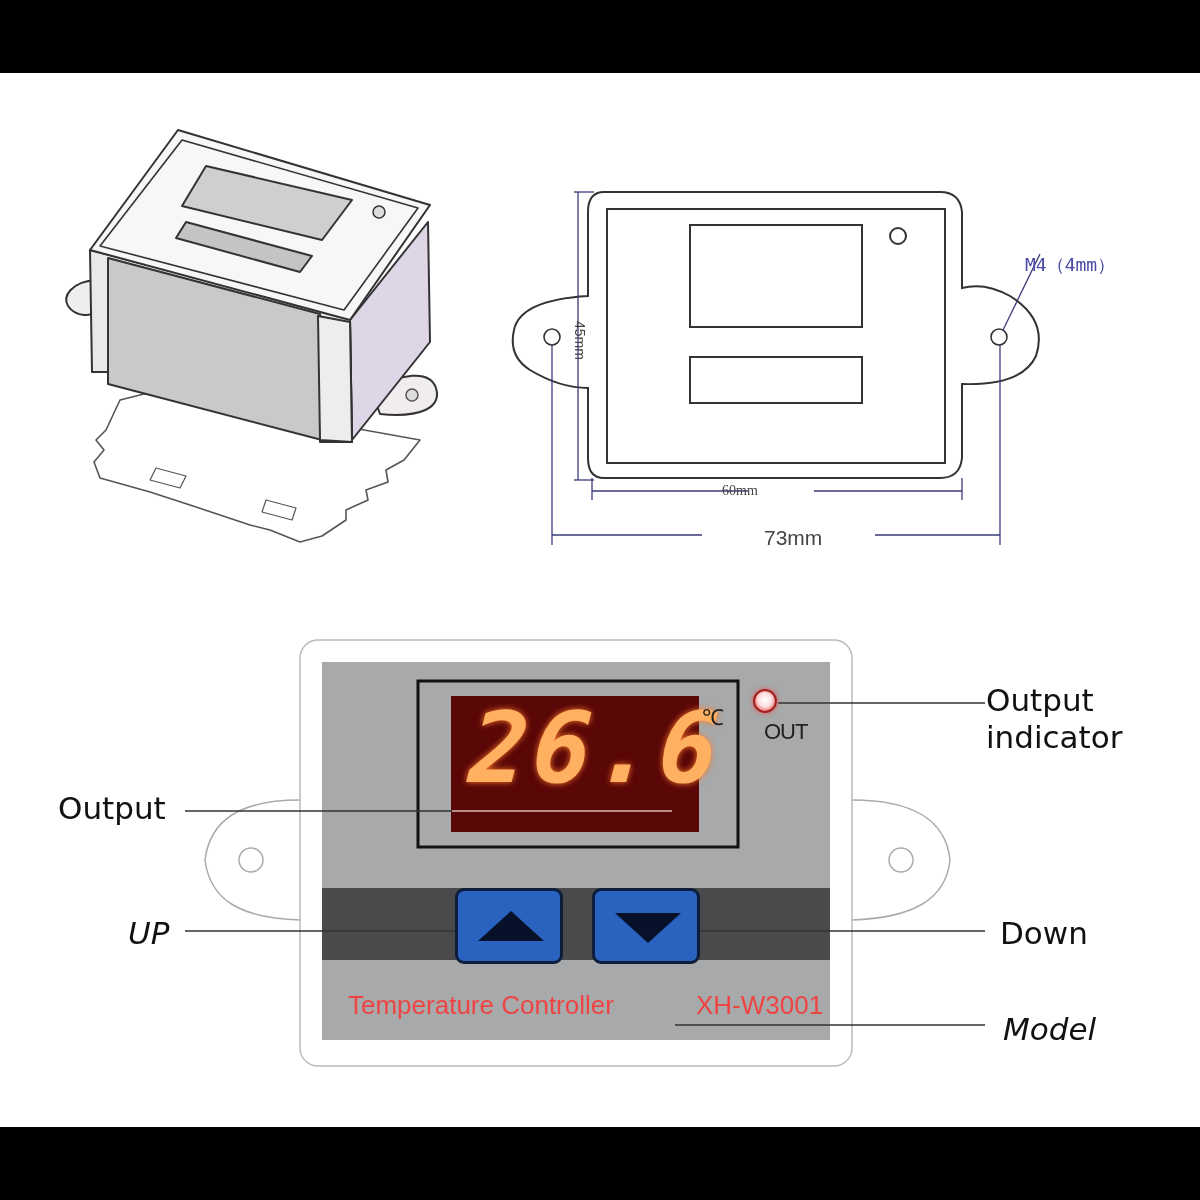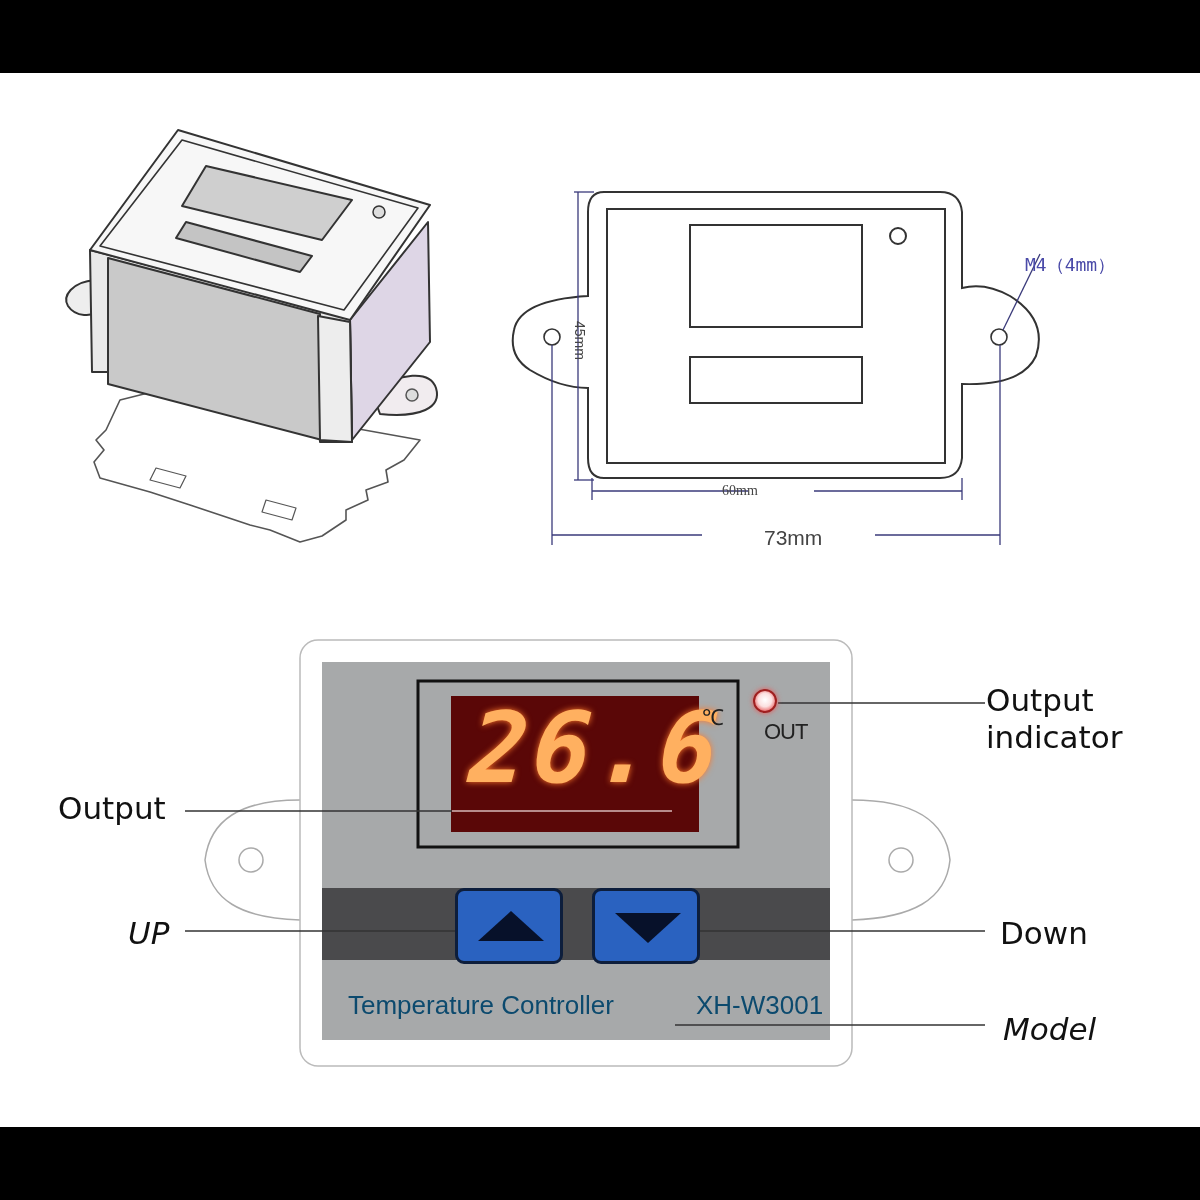--- a/index.html
+++ b/index.html
@@ -5,21 +5,21 @@
   html, body { margin: 0; padding: 0; background: #000; }
   body { width: 1200px; height: 1200px; position: relative; overflow: hidden; font-family: "Liberation Sans", "DejaVu Sans", sans-serif; }
   .bar-top { position: absolute; left: 0; top: 0; width: 1200px; height: 73px; background: #000; }
   .bar-bottom { position: absolute; left: 0; top: 1127px; width: 1200px; height: 73px; background: #000; }
   .canvas { position: absolute; left: 0; top: 73px; width: 1200px; height: 1054px; background: #fff; }
   svg { position: absolute; left: 0; top: 0; }
   .lbl { position: absolute; font-family: "DejaVu Sans", sans-serif; color: #111; font-size: 31px; line-height: 1.2; white-space: nowrap; }
   .dim { position: absolute; font-family: "Liberation Sans", sans-serif; color: #444; font-size: 14px; white-space: nowrap; }
   .dim-blue { color: #4a4aa8; font-family: "DejaVu Sans Mono", monospace; font-size: 18px; margin-top: 24px; }
   .dim-v { transform: rotate(90deg); transform-origin: left top; }
-  .panel-text { position: absolute; font-family: "Liberation Sans", sans-serif; color: #0c4a6e; font-size: 26px; white-space: nowrap; }
+  .panel-text { position: absolute; font-family: "Liberation Sans", sans-serif; color: #ef4444; font-size: 26px; white-space: nowrap; }
   .seg { position: absolute; font-family: "DejaVu Sans Mono", monospace; color: #ffb060; font-size: 98px; font-weight: bold; letter-spacing: 4px; text-shadow: 0 0 6px #ff7a2a; font-style: italic; transform: skewX(-4deg); }
   .unit { position: absolute; font-family: "Liberation Sans", sans-serif; color: #222; font-size: 22px; }
   .out { position: absolute; font-family: "Liberation Sans", sans-serif; color: #222; font-size: 22px; letter-spacing: -1px; margin-left: 24px; }
   .btn { position: absolute; width: 108px; height: 76px; background: #2a62c0; border: 3px solid #0d1e3c; border-radius: 9px; box-sizing: border-box; cursor: pointer; }
   .btn .tri-up { position: absolute; left: 20px; top: 20px; width: 0; height: 0; border-left: 33px solid transparent; border-right: 33px solid transparent; border-bottom: 30px solid #07112a; }
   .btn .tri-down { position: absolute; left: 20px; top: 22px; width: 0; height: 0; border-left: 33px solid transparent; border-right: 33px solid transparent; border-top: 30px solid #07112a; }
   .led { position: absolute; width: 24px; height: 24px; border-radius: 50%; background: radial-gradient(circle at 50% 45%, #ffffff 0%, #fbe0e0 45%, #e88 70%, #b22 100%); border: 2px solid #a02020; box-shadow: 0 0 5px #e55; box-sizing: border-box; }
 </style>
 </head>
 <body>

